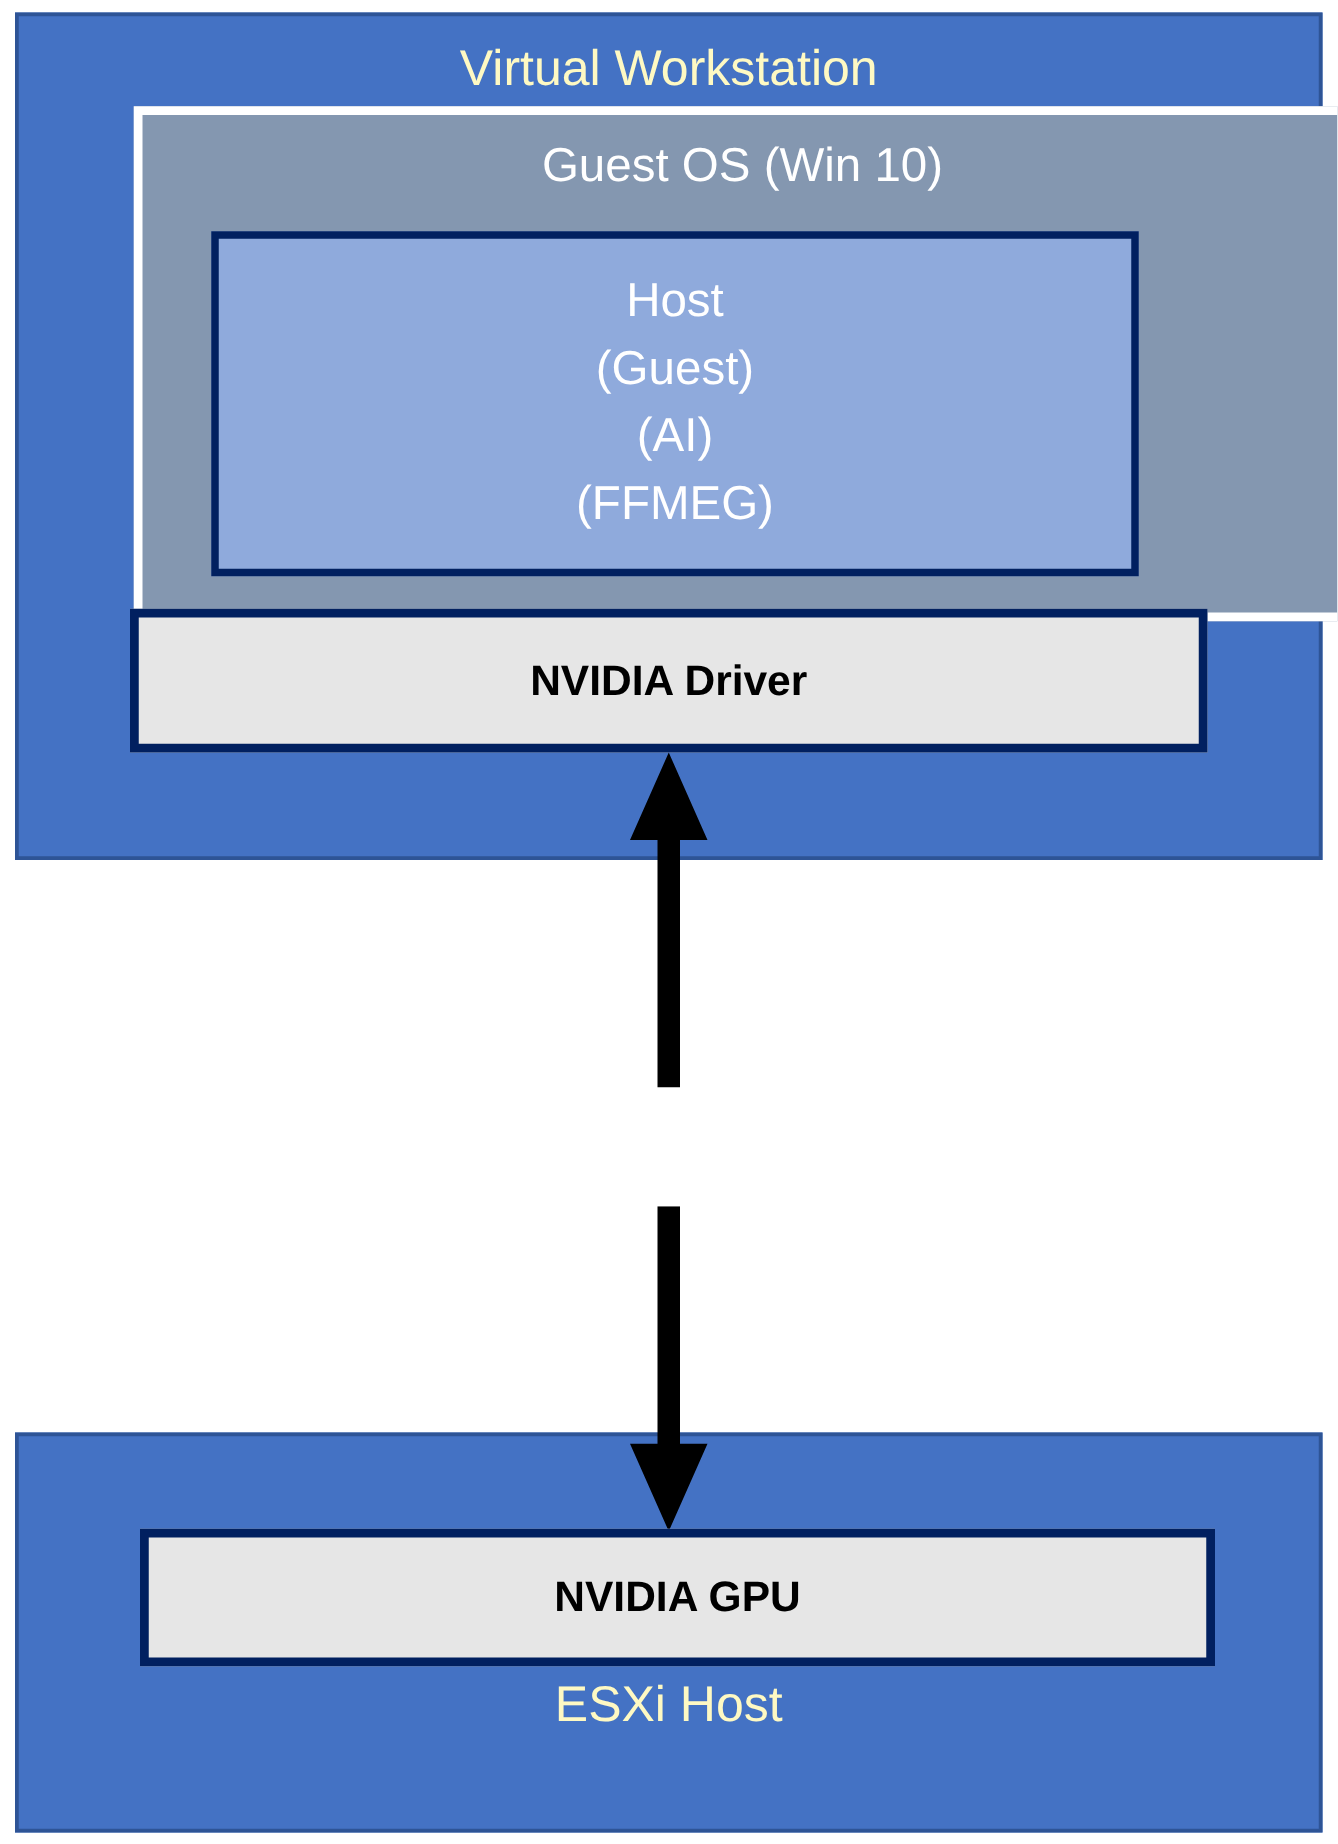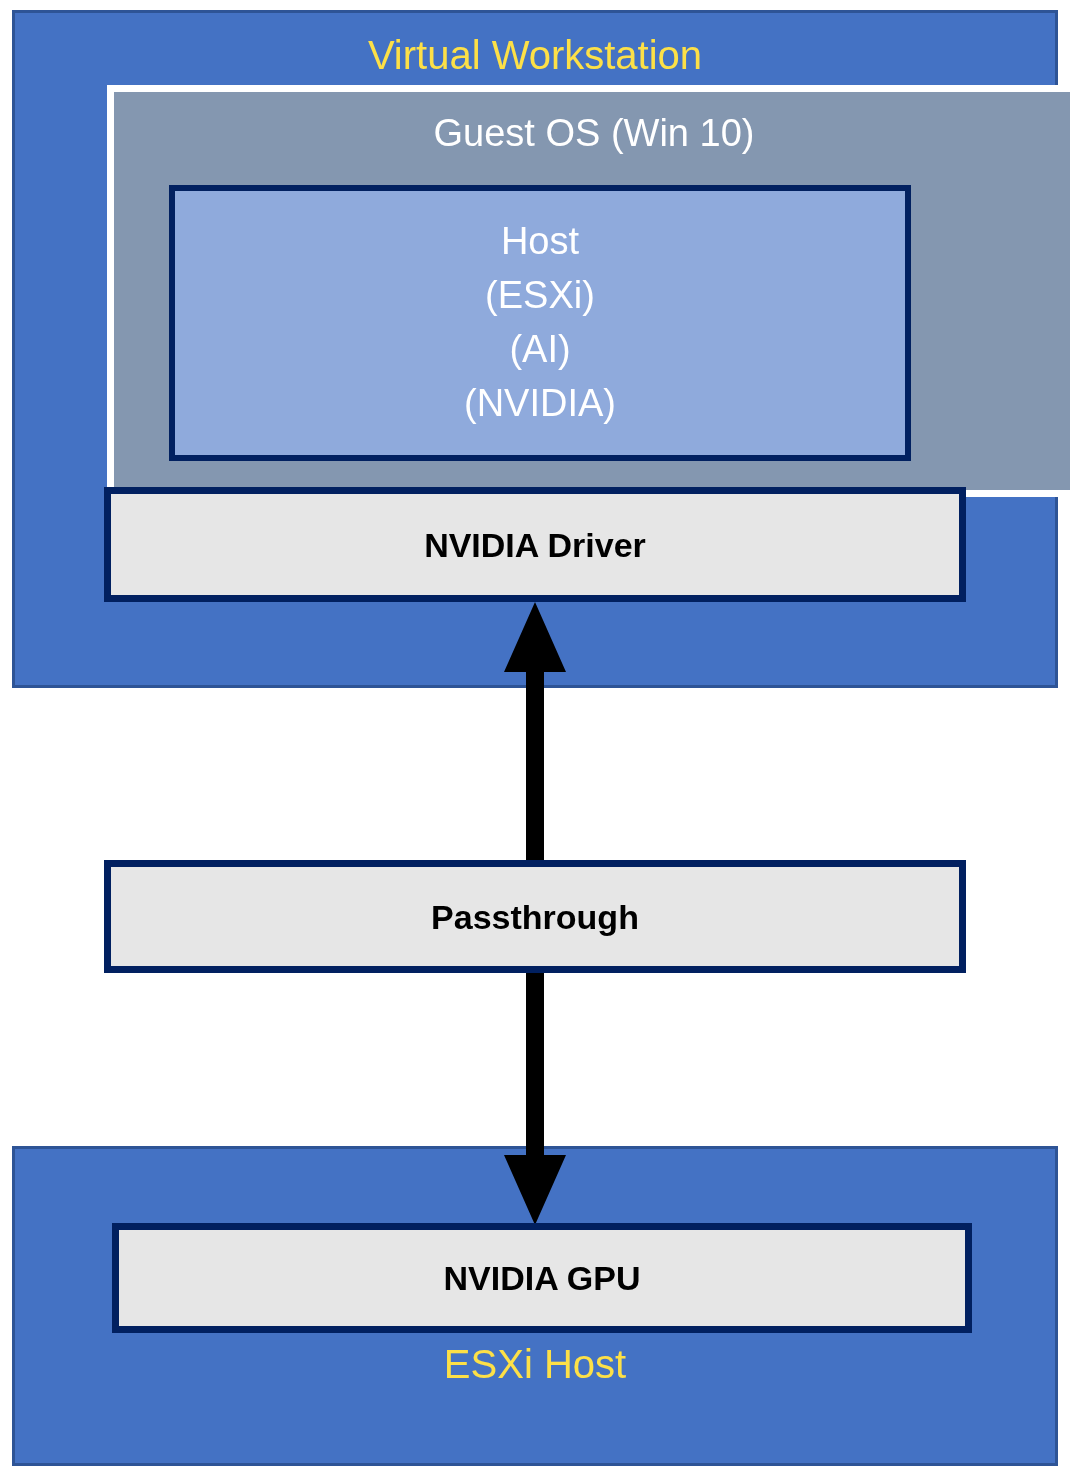--- a/index.html
+++ b/index.html
@@ -36,21 +36,21 @@
     top: 1146px;
     width: 1046px;
     height: 320px;
   }
 
   .container-title {
     position: absolute;
     left: 0;
     width: 100%;
     text-align: center;
-    color: #fde047;
+    color: #fef9c3;
     font-size: 40px;
     font-weight: 400;
     line-height: 1;
     letter-spacing: 0px;
   }
   #vw-title { top: 22px; }
   #esxi-title { top: 195px; }
 
   
   #guest-os {
@@ -160,38 +160,35 @@
   <div id="virtual-workstation" class="blue-container">
 
     <div id="vw-title" class="container-title">Virtual Workstation</div>
 
     <div id="guest-os">
 
       <div id="guest-os-title">Guest OS (Win 10)</div>
 
       <div id="apps-box">
         <div class="apps-line">Host</div>
-        <div class="apps-line">(ESXi)</div>
+        <div class="apps-line">(Guest)</div>
         <div class="apps-line">(AI)</div>
-        <div class="apps-line">(NVIDIA)</div>
+        <div class="apps-line">(FFMEG)</div>
       </div>
     </div>
   </div>
 
   <div id="nvidia-driver-box" class="gray-box">
     <span class="gray-box-label">NVIDIA Driver</span>
   </div>
 
   <svg id="arrow-up" class="arrow-svg" viewBox="0 0 70 270">
     <polygon points="35,2 66,72 44,72 44,270 26,270 26,72 4,72" fill="#000000"></polygon>
   </svg>
 
-  <div id="passthrough-box" class="gray-box">
-    <span class="gray-box-label">Passthrough</span>
-  </div>
 
   <svg id="arrow-down" class="arrow-svg" viewBox="0 0 70 262">
     <polygon points="26,0 44,0 44,190 66,190 35,260 4,190 26,190" fill="#000000"></polygon>
   </svg>
 
   <div id="esxi-host" class="blue-container">
     <div id="esxi-title" class="container-title">ESXi Host</div>
   </div>
 
   <div id="nvidia-gpu-box" class="gray-box">

